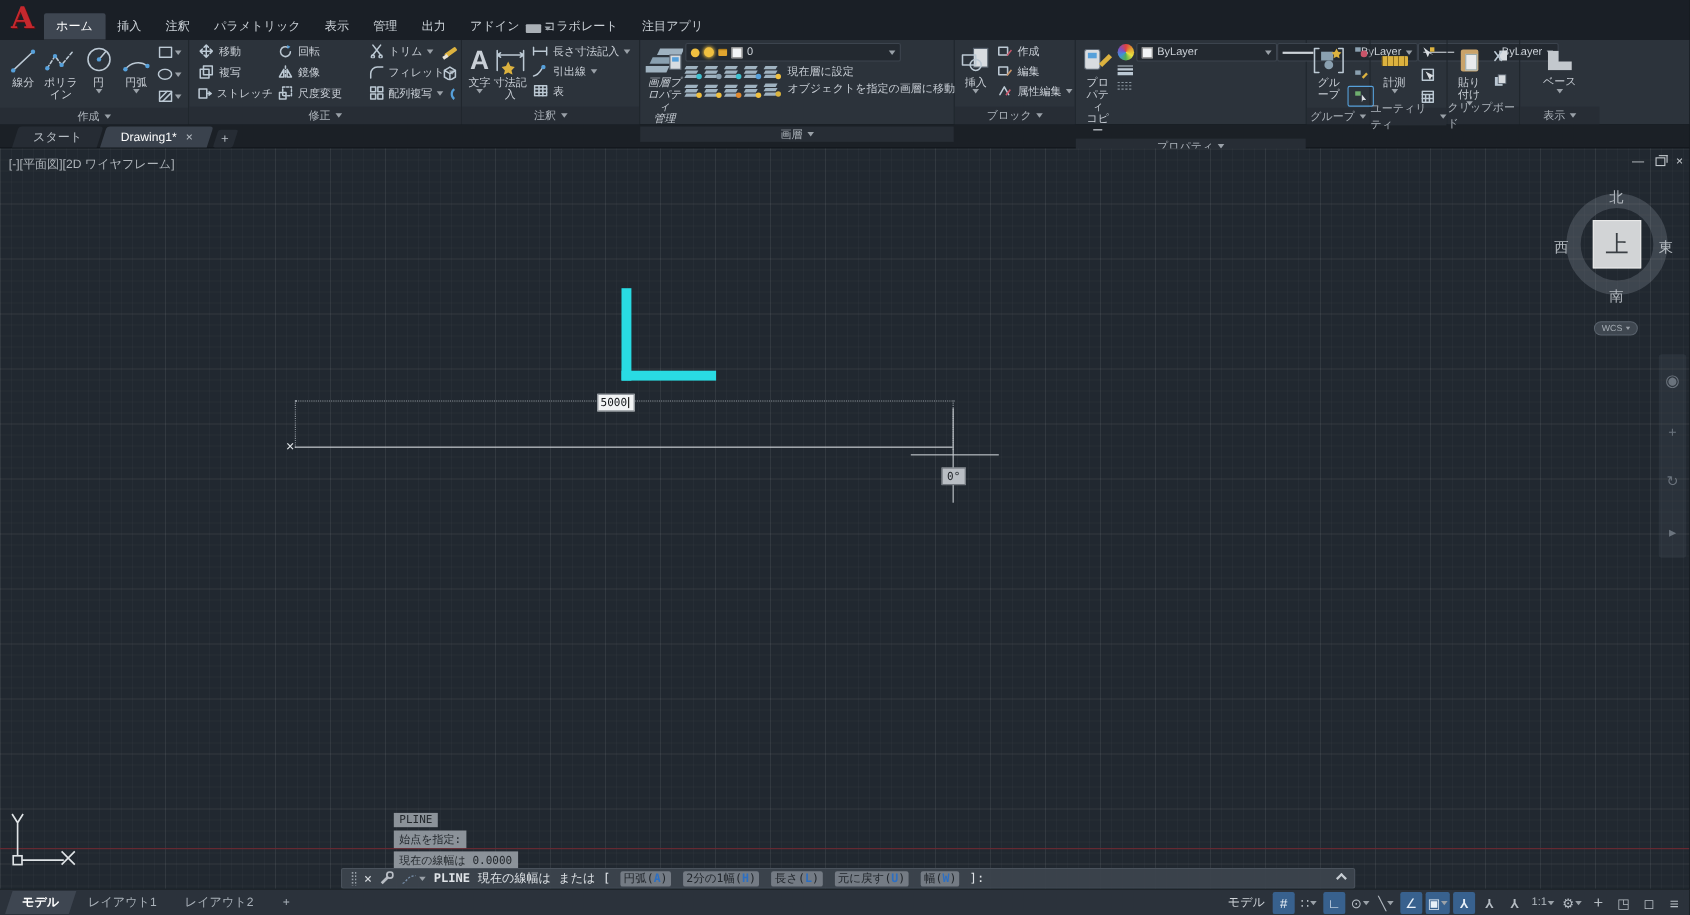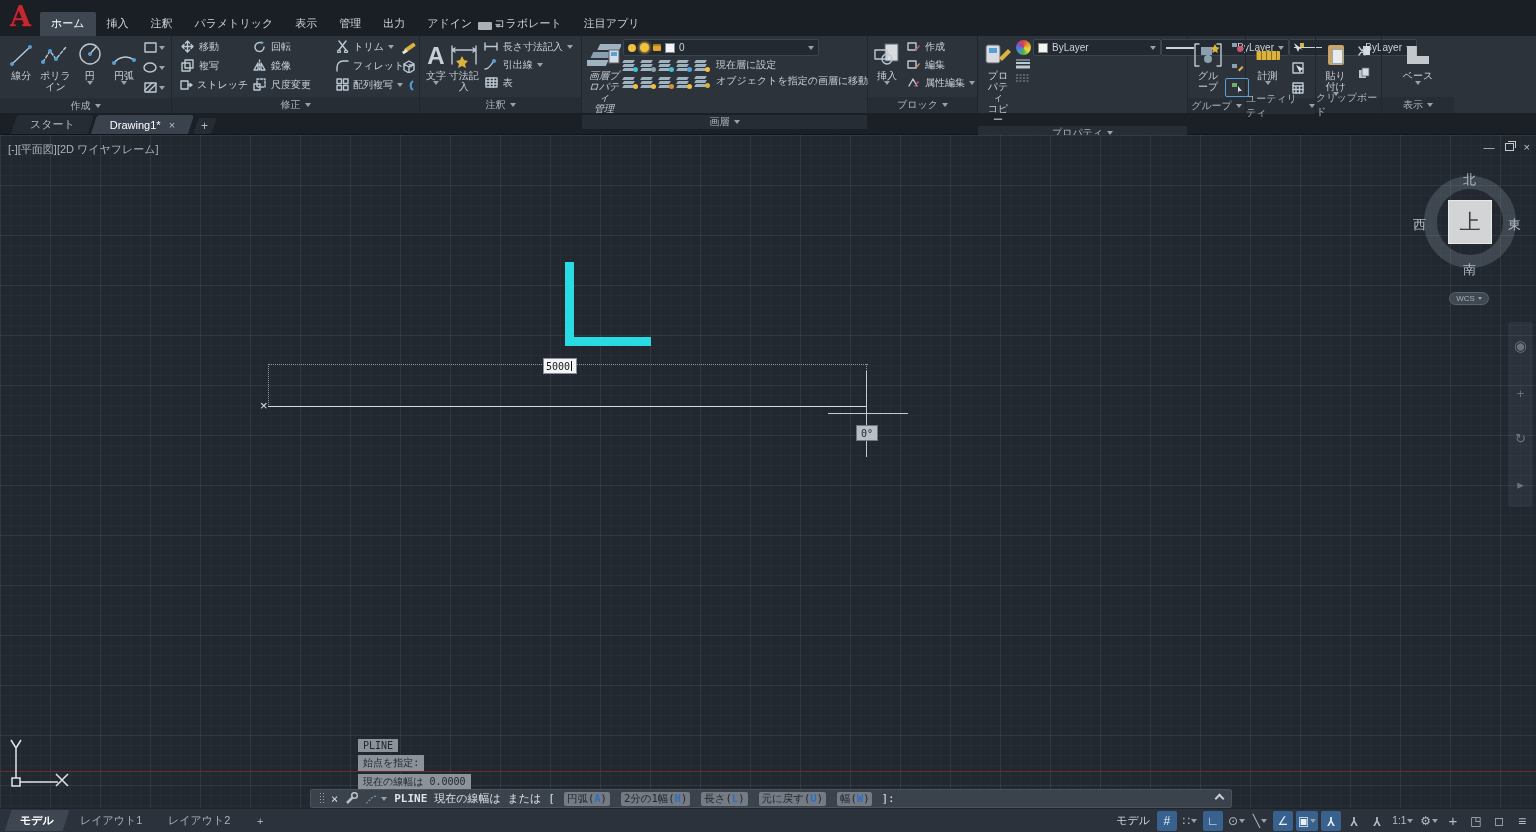--- a/index.html
+++ b/index.html
@@ -701,21 +701,21 @@
                 <rect x="4" y="1" width="7" height="8" fill="#d8dce0" stroke="#5a6470" stroke-width="0.8"></rect>
               </svg>
             </div>
         </div>
       </div>
       <div class="p-label">
           <span>クリップボード</span>
         </div>
     </section>
 
-    <section class="panel" style="width:72px; border-right:none;">
+    <section class="panel" style="width:72px; border-right:none;font-family:Liberation Mono, monospace;">
       <div class="p-body" style="justify-content:center;">
         <div class="bigbtn" style="width:40px;">
           <span class="bicon">
               <span class="Lblock"></span>
             </span>
           <span>ベース</span>
           <i class="car"></i>
         </div>
       </div>
       <div class="p-label">

